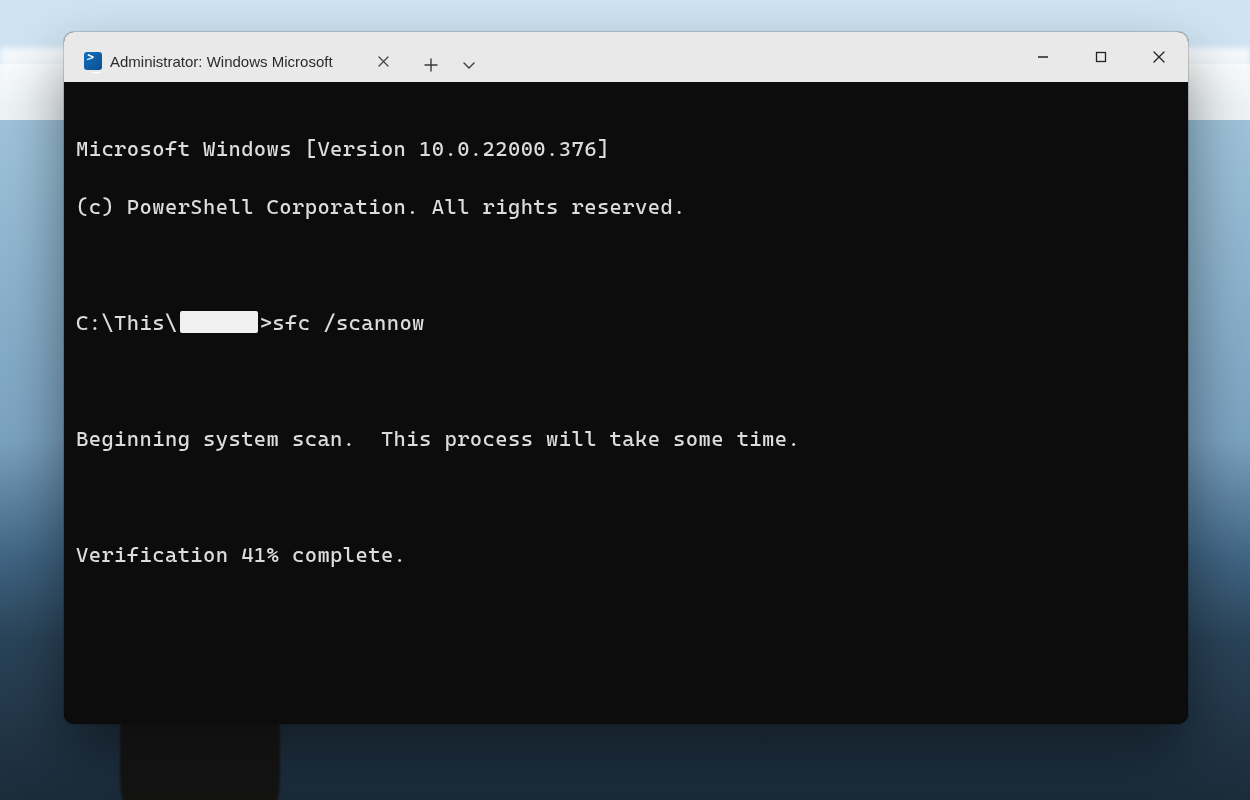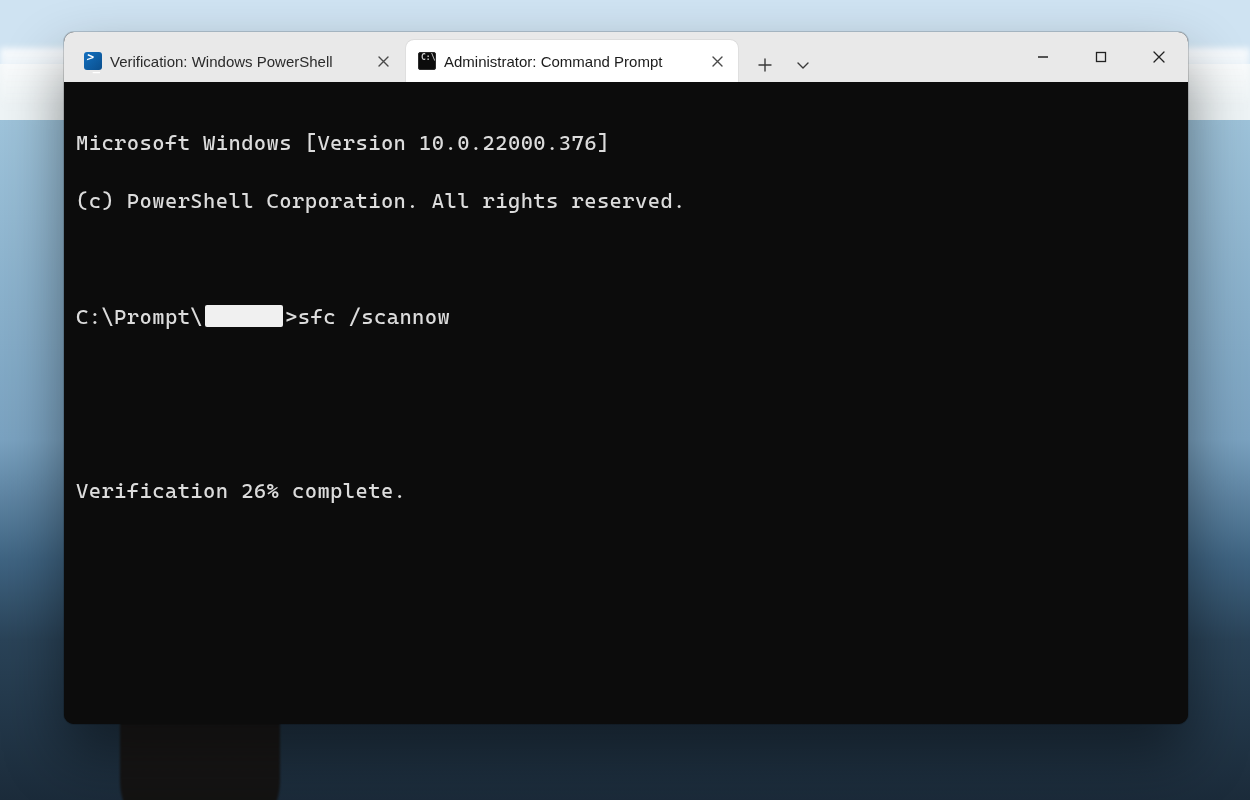--- a/index.html
+++ b/index.html
@@ -132,21 +132,21 @@
 
   
   .terminal-body {
     flex: 1 1 auto;
     background: #0c0c0c;
     color: #dcdcdc;
     font-family: "Cascadia Mono", Consolas, ui-monospace, Menlo, monospace;
     font-size: 21px;
     line-height: 29px;
     letter-spacing: 0.4px;
-    padding: 18px 10px 12px 12px;
+    padding: 24px 10px 12px 12px;
     white-space: pre;
     overflow: hidden;
     position: relative;
   }
   .line { display: block; white-space: pre; }
   .redact {
     display: inline-block;
     width: 78px; height: 22px;
     background: #f0f0f0;
     vertical-align: -3px;
@@ -165,39 +165,28 @@
   <div class="window">
 
     <div class="titlebar">
 
       <div class="tabs">
 
         <div class="tab tab-inactive">
           <span class="icon-slot">
               <span class="ps-icon"></span>
             </span>
-          <span class="tab-title">Verification: Windows PowerShell</span>
+          <span class="tab-title">Administrator: Windows Microsoft</span>
           <span class="tab-close">
             <svg width="11" height="11" viewBox="0 0 11 11">
                 <path d="M1 1 L10 10 M10 1 L1 10" stroke="currentColor" stroke-width="1.4" fill="none" stroke-linecap="round"></path>
               </svg>
           </span>
         </div>
 
-        <div class="tab tab-active">
-          <span class="icon-slot">
-              <span class="cmd-icon"></span>
-            </span>
-          <span class="tab-title">Administrator: Command Prompt</span>
-          <span class="tab-close">
-            <svg width="11" height="11" viewBox="0 0 11 11">
-                <path d="M1 1 L10 10 M10 1 L1 10" stroke="currentColor" stroke-width="1.4" fill="none" stroke-linecap="round"></path>
-              </svg>
-          </span>
-        </div>
 
         <div class="newtab-group">
           <span class="newtab-btn">
             <svg width="14" height="14" viewBox="0 0 14 14">
                 <path d="M7 1 V13 M1 7 H13" stroke="currentColor" stroke-width="1.4" stroke-linecap="round"></path>
               </svg>
           </span>
           <span class="dropdown-btn">
             <svg width="14" height="14" viewBox="0 0 14 14">
                 <path d="M2 5 L7 10 L12 5" stroke="currentColor" stroke-width="1.4" fill="none" stroke-linecap="round" stroke-linejoin="round"></path>
@@ -222,24 +211,25 @@
               <path d="M1 1 L11 11 M11 1 L1 11" stroke="currentColor" stroke-width="1.3" stroke-linecap="round"></path>
             </svg>
         </span>
       </div>
     </div>
 
     <div class="terminal-body">
 <span class="line">Microsoft Windows [Version 10.0.22000.376]</span>
 <span class="line">(c) PowerShell Corporation. All rights reserved.</span>
 <span class="line"> </span>
-<span class="line"><span>C:\Prompt\</span><span class="redact"></span><span>&gt;</span><span>sfc /scannow</span></span>
-<span class="line"> </span>
-<span class="line"> </span>
-<span class="line">Verification 26% complete.</span>
+<span class="line"><span>C:\This\</span><span class="redact"></span><span>&gt;</span><span>sfc /scannow</span></span>
+<span class="line"> </span>
+<span class="line">Beginning system scan.  This process will take some time.</span>
+<span class="line"> </span>
+<span class="line">Verification 41% complete.</span>
 <span class="line"> </span>
 
 
 
       
     </div>
 
   </div>
 </div>
 

